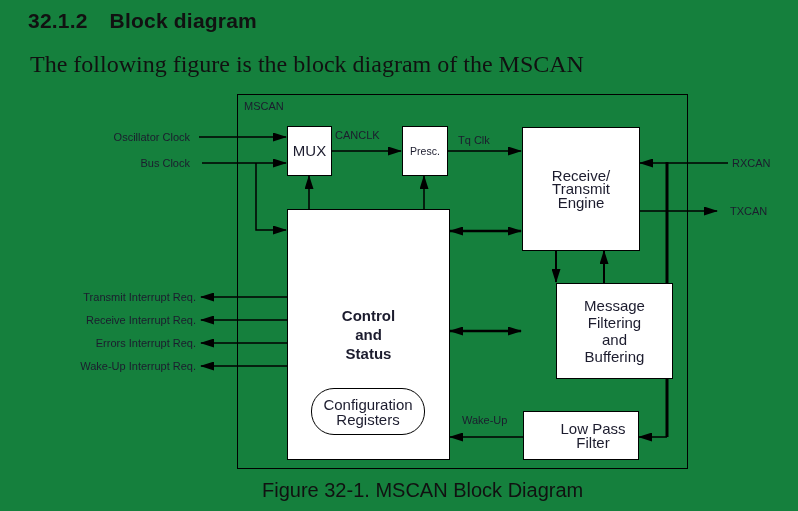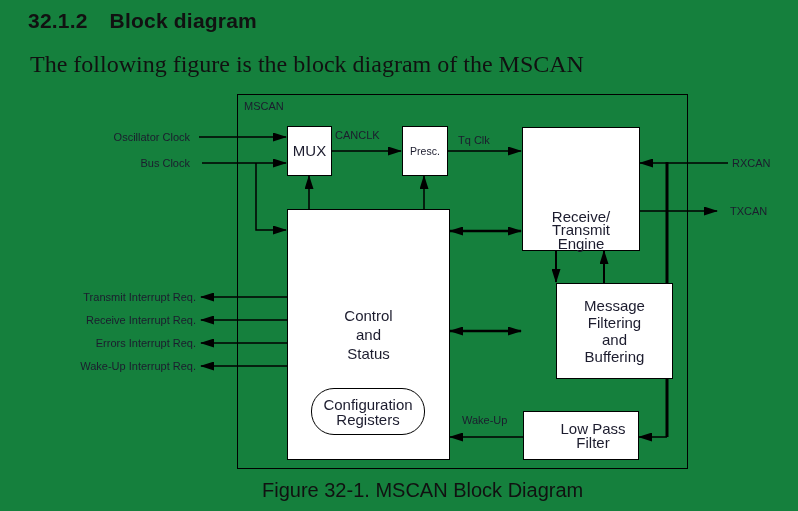--- a/index.html
+++ b/index.html
@@ -70,21 +70,21 @@
   }
   .lbl {
     position: absolute;
     font-size: 11px;
     line-height: 14px;
     white-space: nowrap;
     color: #1c1c2e;
   }
   .lbl-right { text-align: right; }
   .block-line { display: block; }
-  .ctrl-text { padding-bottom: 0; line-height: 19px; }
+  .ctrl-text { padding-bottom: 0; line-height: 19px; font-weight: bold; }
   .msg-text  { line-height: 17px; }
   .cfg-text  { line-height: 15px; }
   .eng-text  { line-height: 13.5px; }
 </style>
 </head>
 <body>
 
 <div class="page">
 
   <div class="section-heading">
@@ -144,21 +144,21 @@
   <div class="lbl" style="left:244px; top:99px;">MSCAN</div>
 
   <div class="box" style="left:287px; top:126px; width:45px; height:50px;">
     <span>MUX</span>
   </div>
 
   <div class="box" style="left:402px; top:126px; width:46px; height:50px; font-size:10.5px;">
     <span>Presc.</span>
   </div>
 
-  <div class="box eng-text" style="left:522px; top:127px; width:118px; height:124px;justify-content:flex-end;">
+  <div class="box eng-text" style="left:522px; top:127px; width:118px; height:124px;">
     <span class="block-line">Receive/</span>
     <span class="block-line">Transmit</span>
     <span class="block-line">Engine</span>
   </div>
 
   <div class="box ctrl-text" style="left:287px; top:209px; width:163px; height:251px;">
     <span class="block-line">Control</span>
     <span class="block-line">and</span>
     <span class="block-line">Status</span>
   </div>

